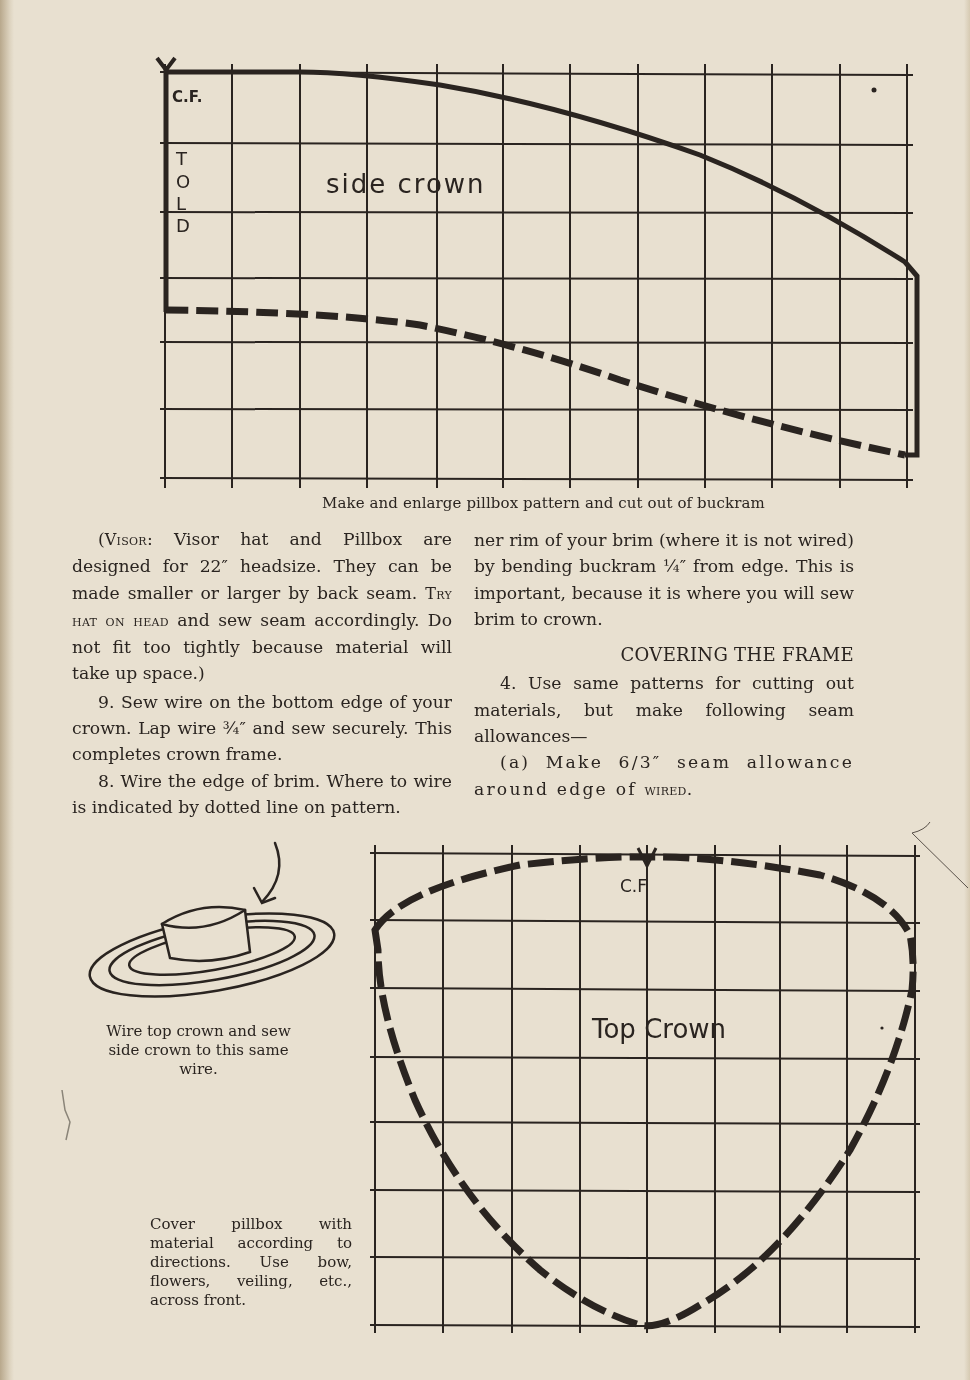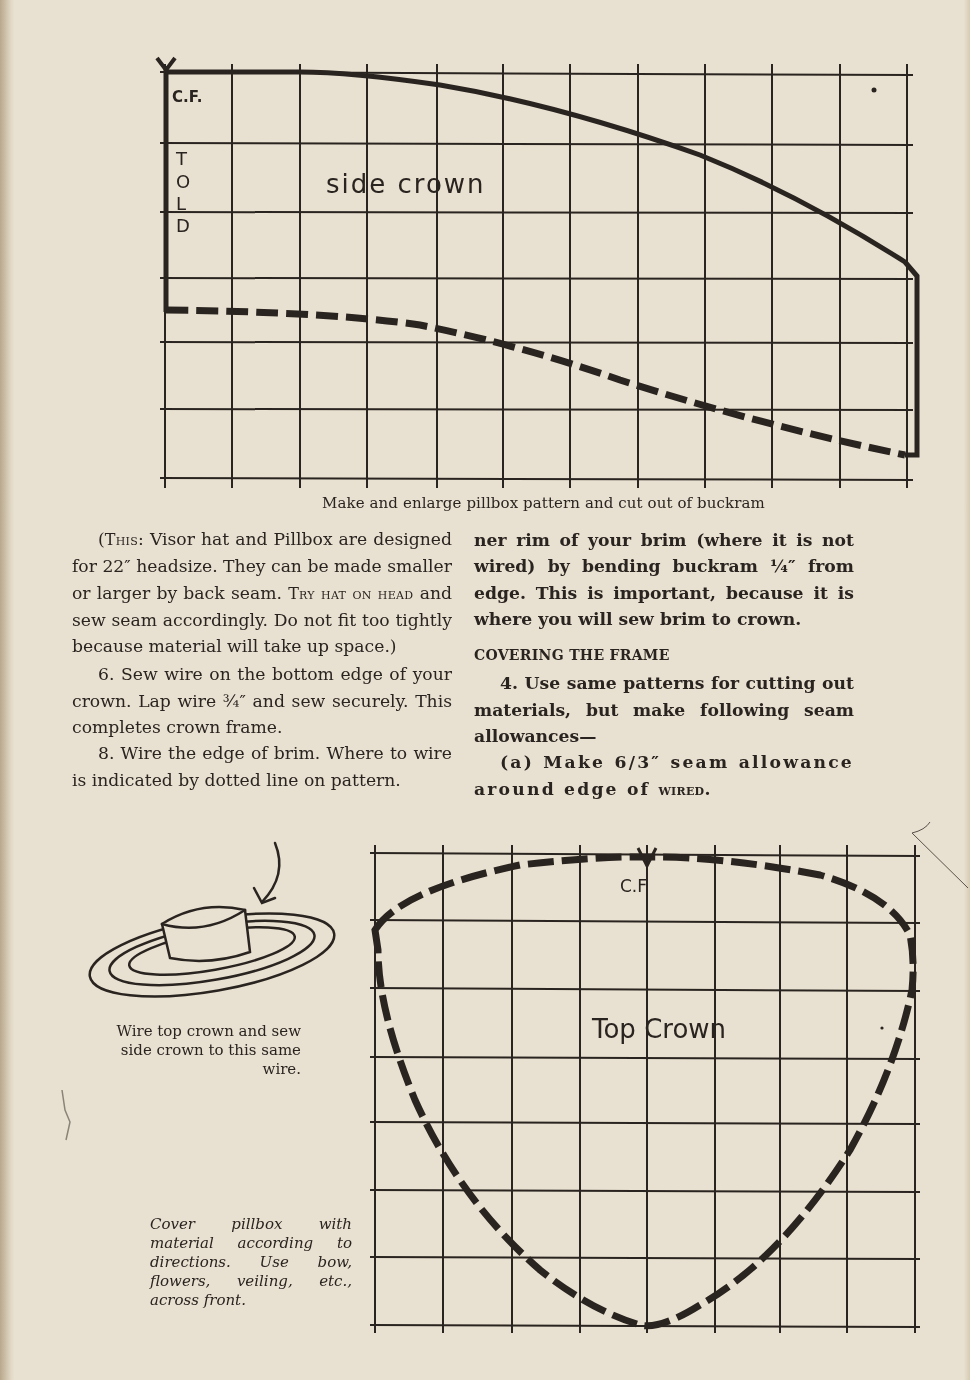--- a/index.html
+++ b/index.html
@@ -22,29 +22,29 @@
     position:absolute; left:294px; top:494px; font-size:15px; letter-spacing:0.1px;
     white-space:nowrap;
     margin-left:28px;
   }
   .col {
     position:absolute; font-size:17.2px; line-height:26.3px; text-align:justify;
   }
   .col p { margin:0; }
   .col .ind { text-indent:26px; }
   .col-left { left:72px; top:526px; width:380px; }
-  .col-right { left:474px; top:527px; width:380px;font-weight:bold; }
+  .col-right { left:474px; top:527px; width:380px; }
   .sc { font-variant:small-caps; font-size:16px; letter-spacing:0.3px; }
-  .heading { text-align:left; font-size:14px; margin:10px 0 2px 0 !important; letter-spacing:0.3px; }
+  .heading { text-align:right; font-size:18px; margin:10px 0 2px 0 !important; letter-spacing:0.3px; }
   .spaced { letter-spacing:2.2px; }
   .hat-caption {
-    position:absolute; left:96px; top:1022px; width:205px; font-size:15px; line-height:19px; text-align:right;
+    position:absolute; left:96px; top:1022px; width:205px; font-size:15px; line-height:19px; text-align:center;
   }
   .cover-caption {
-    position:absolute; left:150px; top:1215px; width:202px; font-size:15px; line-height:19px; text-align:justify;font-style:italic;
+    position:absolute; left:150px; top:1215px; width:202px; font-size:15px; line-height:19px; text-align:justify;
   }
   .hand {
     font-family:"DejaVu Sans", sans-serif; fill:#2a2420;
   }
 </style>
 </head>
 <body>
 
 <div class="page-edge"></div>
 <div class="page-edge-right"></div>
@@ -90,22 +90,22 @@
     <text x="176" y="188">O</text>
     <text x="176" y="210">L</text>
     <text x="176" y="232">D</text>
   </g>
   <text x="326" y="193" class="hand" font-size="26" letter-spacing="2">side crown</text>
 </svg>
 
 <div class="caption">Make and enlarge pillbox pattern and cut out of buckram</div>
 
 <div class="col col-left">
-  <p class="ind"><span>(</span><span class="sc">This</span><span>: Visor hat and Pillbox are designed for 22″ headsize. They can be made smaller or larger by back seam. </span><span class="sc">Try hat on head</span><span> and sew seam accordingly. Do not fit too tightly because material will take up space.)</span></p>
-  <p class="ind" style="margin-top:2px">6. Sew wire on the bottom edge of your crown. Lap wire ¾″ and sew securely. This completes crown frame.</p>
+  <p class="ind"><span>(</span><span class="sc">Visor</span><span>: Visor hat and Pillbox are designed for 22″ headsize. They can be made smaller or larger by back seam. </span><span class="sc">Try hat on head</span><span> and sew seam accordingly. Do not fit too tightly because material will take up space.)</span></p>
+  <p class="ind" style="margin-top:2px">9. Sew wire on the bottom edge of your crown. Lap wire ¾″ and sew securely. This completes crown frame.</p>
   <p class="ind">8. Wire the edge of brim. Where to wire is indicated by dotted line on pattern.</p>
 </div>
 
 <div class="col col-right">
   <p>ner rim of your brim (where it is not wired) by bending buckram ¼″ from edge. This is important, because it is where you will sew brim to crown.</p>
   <p class="heading">COVERING THE FRAME</p>
   <p class="ind">4. Use same patterns for cutting out materials, but make following seam allowances—</p>
   <p class="ind"><span class="spaced">(a) Make 6/3″ seam allowance around edge of </span><span class="sc">wired</span><span>.</span></p>
 </div>
 

